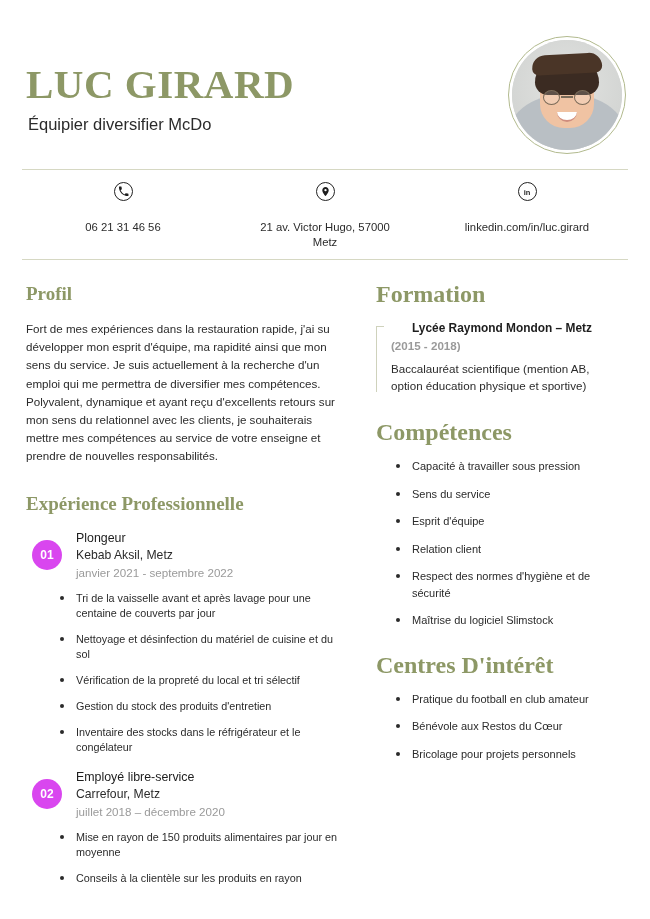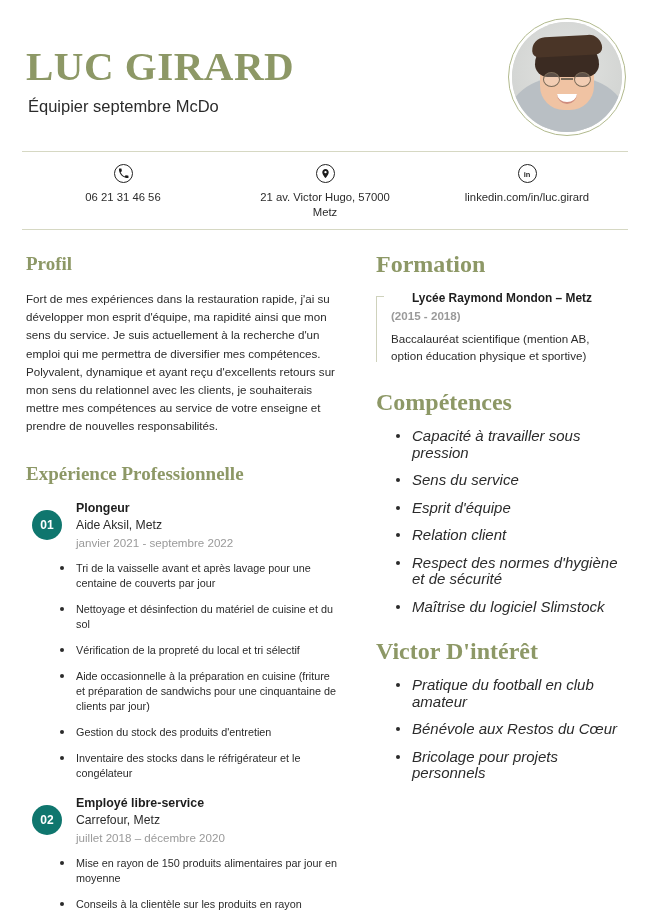--- a/index.html
+++ b/index.html
@@ -21,20 +21,21 @@
     position: relative;
     box-sizing: border-box;
   }
 
   
   .header {
     position: relative;
     height: 151px;
     padding: 0 26px;
     box-sizing: border-box;
+    margin-top: 18px;
   }
   .header-name-block {
     position: absolute;
     left: 26px;
     top: 43px;
   }
   .name {
     font-family: "Liberation Serif", serif;
     font-weight: bold;
     font-size: 41px;
@@ -159,20 +160,21 @@
     display: flex;
     padding: 12px 22px 10px 22px;
     box-sizing: border-box;
   }
   .contact-item {
     flex: 1 1 0;
     display: flex;
     flex-direction: column;
     align-items: center;
     text-align: center;
+    gap: 12px;
   }
   .contact-icon {
     width: 19px;
     height: 19px;
     border: 1.3px solid #222;
     border-radius: 50%;
     display: flex;
     align-items: center;
     justify-content: center;
     box-sizing: border-box;
@@ -228,34 +230,34 @@
   .xp-entry { margin-bottom: 4px; }
   .xp-head {
     display: flex;
     align-items: flex-start;
     padding-left: 6px;
   }
   .xp-badge {
     width: 30px;
     height: 30px;
     border-radius: 50%;
-    background: #0f766e;
+    background: #d946ef;
     color: #ffffff;
     font-size: 12px;
     font-weight: bold;
     display: flex;
     align-items: center;
     justify-content: center;
     flex: 0 0 30px;
     margin-top: 10px;
   }
   .xp-meta { margin-left: 14px; }
   .xp-role {
     font-size: 12.4px;
-    font-weight: bold;
+    font-weight: normal;
     line-height: 17px;
     color: #1d1d1d;
   }
   .xp-company {
     font-size: 12.2px;
     line-height: 17px;
     color: #2b2b2b;
   }
   .xp-dates {
     font-size: 11.6px;
@@ -327,48 +329,47 @@
     margin-top: 7px;
   }
 
   
   .side-list {
     margin: 0;
     padding-left: 20px;
     list-style: none;
   }
   .side-list li {
-    font-size: 15px;
+    font-size: 11px;
     line-height: 16.5px;
     color: #2b2b2b;
     position: relative;
     padding-left: 16px;
     margin-bottom: 11px;
-    font-style: italic;
   }
   .side-list li::before {
     content: "";
     position: absolute;
     left: 0;
     top: 6px;
     width: 4px;
     height: 4px;
     border-radius: 50%;
     background: #2b2b2b;
   }
 </style>
 </head>
 <body>
 
 <div class="page">
 
   <div class="header">
     <div class="header-name-block">
       <div class="name">LUC GIRARD</div>
-      <div class="job-title">Équipier septembre McDo</div>
+      <div class="job-title">Équipier diversifier McDo</div>
     </div>
     <div class="photo-wrap">
       <div class="photo-inner">
         <div class="ph-bg"></div>
         <div class="ph-shoulders"></div>
         <div class="ph-neck"></div>
         <div class="ph-face"></div>
         <div class="ph-hair"></div>
         <div class="ph-hair2"></div>
         <div class="ph-glass">
@@ -422,29 +423,28 @@
       </div>
 
       <div class="section" style="margin-top:26px;">
         <div class="section-title">Expérience Professionnelle</div>
 
         <div class="xp-entry">
           <div class="xp-head">
             <div class="xp-badge">01</div>
             <div class="xp-meta">
               <div class="xp-role">Plongeur</div>
-              <div class="xp-company">Aide Aksil, Metz</div>
+              <div class="xp-company">Kebab Aksil, Metz</div>
               <div class="xp-dates">janvier 2021 - septembre 2022</div>
             </div>
           </div>
           <ul class="xp-list">
             <li>Tri de la vaisselle avant et après lavage pour une centaine de couverts par jour</li>
             <li>Nettoyage et désinfection du matériel de cuisine et du sol</li>
             <li>Vérification de la propreté du local et tri sélectif</li>
-            <li>Aide occasionnelle à la préparation en cuisine (friture et préparation de sandwichs pour une cinquantaine de clients par jour)</li>
             <li>Gestion du stock des produits d'entretien</li>
             <li>Inventaire des stocks dans le réfrigérateur et le congélateur</li>
           </ul>
         </div>
 
         <div class="xp-entry" style="margin-top:14px;">
           <div class="xp-head">
             <div class="xp-badge">02</div>
             <div class="xp-meta">
               <div class="xp-role">Employé libre-service</div>
@@ -481,21 +481,21 @@
           <li>Capacité à travailler sous pression</li>
           <li>Sens du service</li>
           <li>Esprit d'équipe</li>
           <li>Relation client</li>
           <li>Respect des normes d'hygiène et de sécurité</li>
           <li>Maîtrise du logiciel Slimstock</li>
         </ul>
       </div>
 
       <div class="section" style="margin-top:24px;">
-        <div class="section-title right">Victor D'intérêt</div>
+        <div class="section-title right">Centres D'intérêt</div>
         <ul class="side-list">
           <li>Pratique du football en club amateur</li>
           <li>Bénévole aux Restos du Cœur</li>
           <li>Bricolage pour projets personnels</li>
         </ul>
       </div>
 
     </div>
   </div>
 </div>

